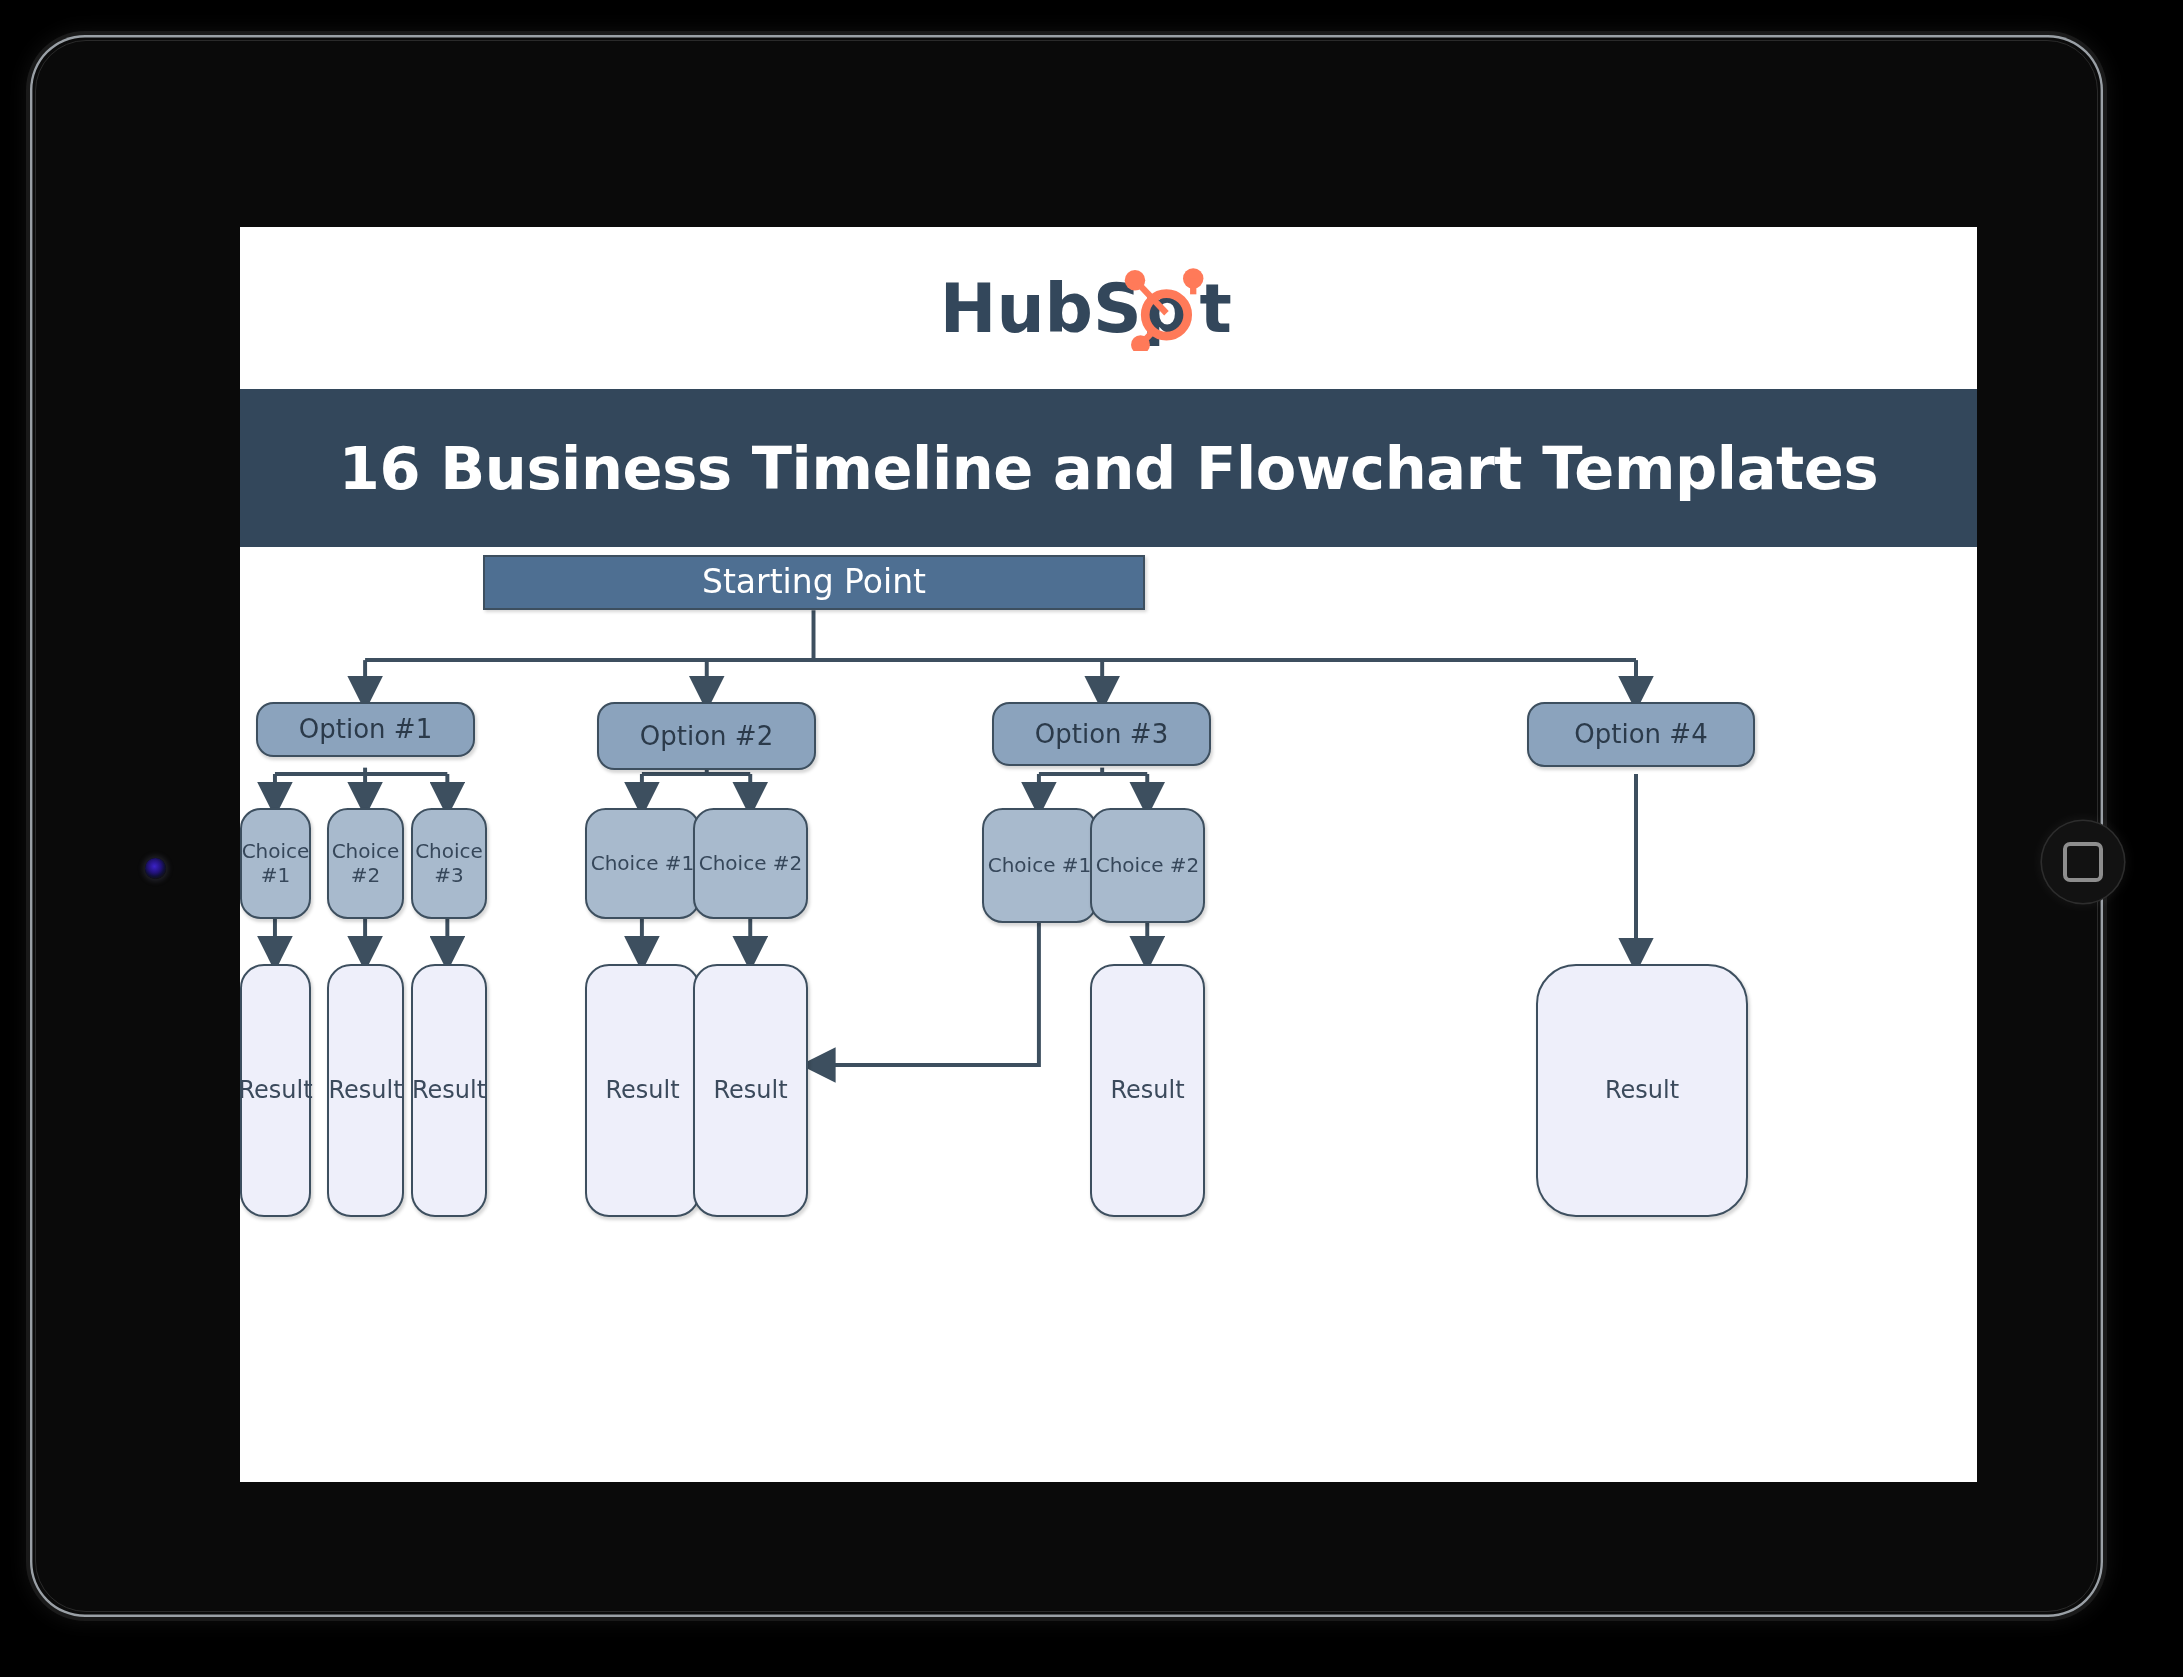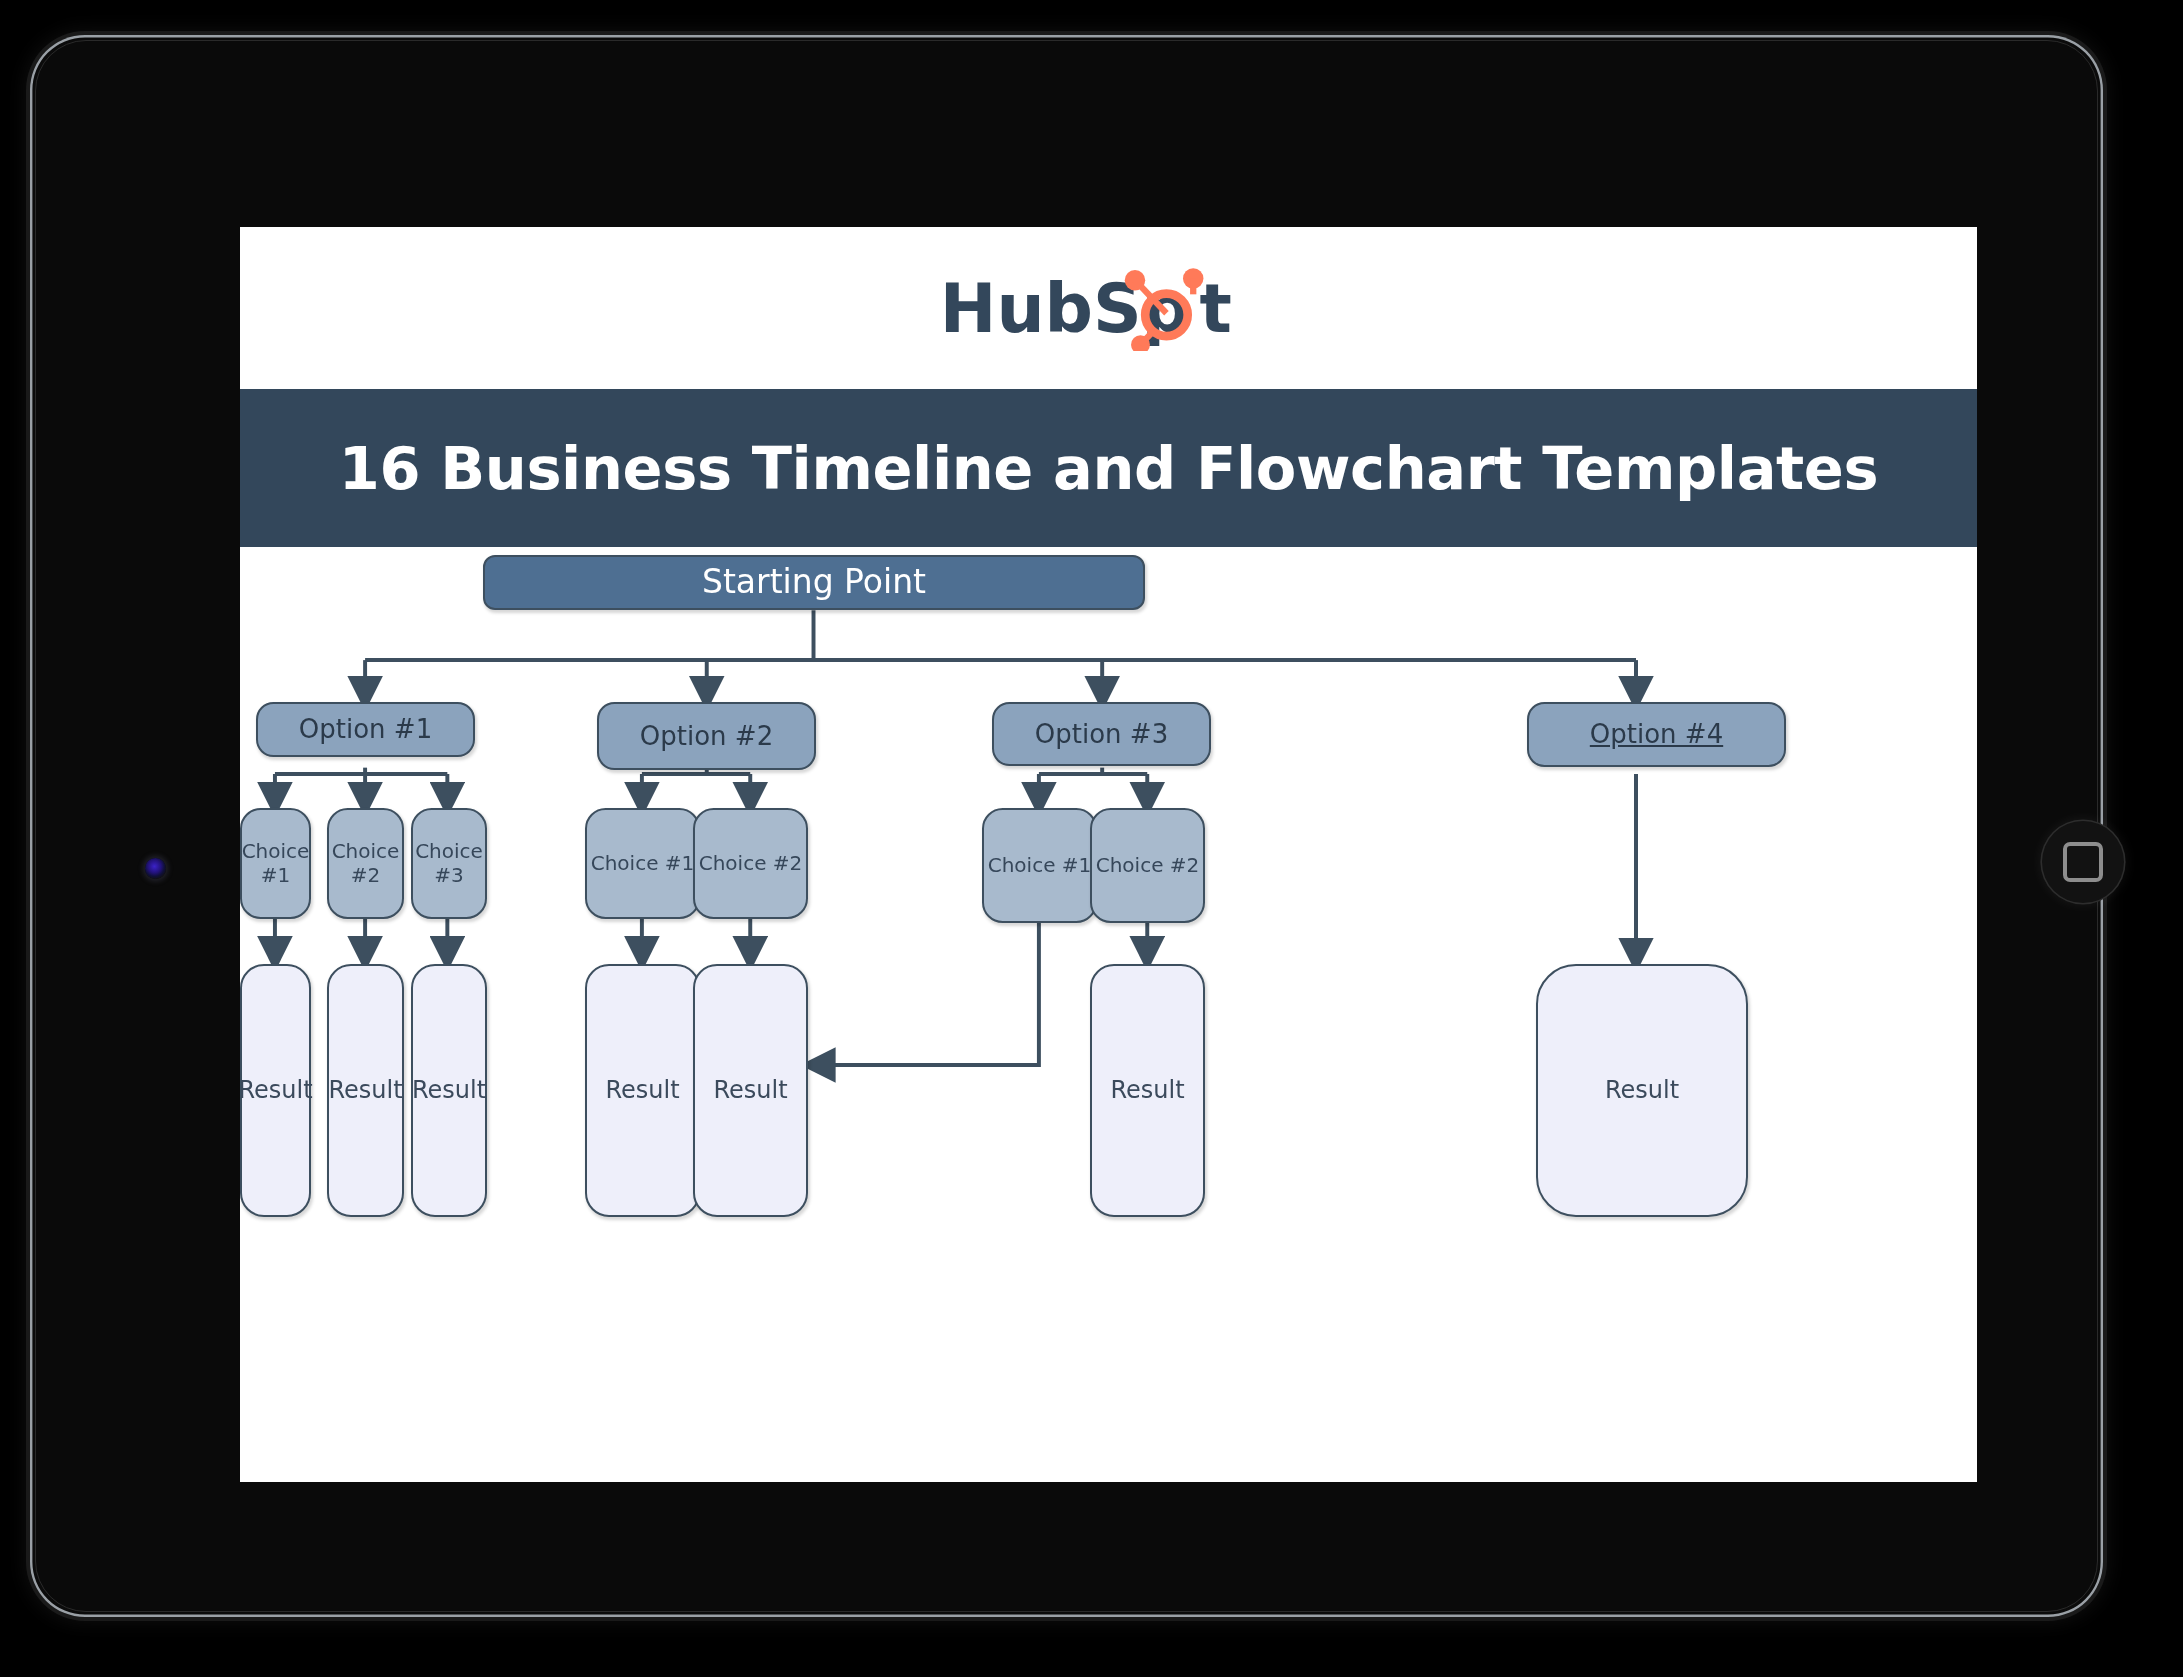--- a/index.html
+++ b/index.html
@@ -59,21 +59,21 @@
 
   
   .node{
     position:absolute;box-sizing:border-box;
     display:flex;align-items:center;justify-content:center;text-align:center;
     border:2.4px solid #3d4f5f;border-radius:14.2px;
     font-family:"DejaVu Sans",sans-serif;
     box-shadow:1.6px 2.4px 3.2px rgba(0,0,0,.16);
     line-height:1.18;
   }
-  .node.start{background:#4e6f92;color:#ffffff;font-size:33px;border-radius:12px;}
+  .node.start{background:#4e6f92;color:#ffffff;font-size:33px;border-radius:0;}
   .node.option{background:#8ba3bd;color:#2b3a4a;font-size:26px;border-radius:17.4px;}
   .node.choice{background:#a8bacd;color:#36475a;font-size:20px;border-radius:20.6px;}
   .node.result{background:#eeeffa;color:#3b4a5c;font-size:24px;border-radius:24px;}
 </style>
 </head>
 <body>
 
 <div id="stage">
 
   <div class="tablet">
@@ -165,21 +165,21 @@
 
         <div class="node option" style="left:16px;top:155px;width:219px;height:55px;">
           <span>Option #1</span>
         </div>
         <div class="node option" style="left:357px;top:155px;width:219px;height:68px;">
           <span>Option #2</span>
         </div>
         <div class="node option" style="left:752px;top:155px;width:219px;height:64px;">
           <span>Option #3</span>
         </div>
-        <div class="node option" style="left:1287px;top:155px;width:259px;height:65px;text-decoration:underline;">
+        <div class="node option" style="left:1287px;top:155px;width:228px;height:65px;">
           <span>Option #4</span>
         </div>
 
         <div class="node choice" style="left:0px;top:261px;width:71px;height:111px;">
           <span>Choice #1</span>
         </div>
         <div class="node choice" style="left:87px;top:261px;width:77px;height:111px;">
           <span>Choice #2</span>
         </div>
         <div class="node choice" style="left:171px;top:261px;width:76px;height:111px;">

